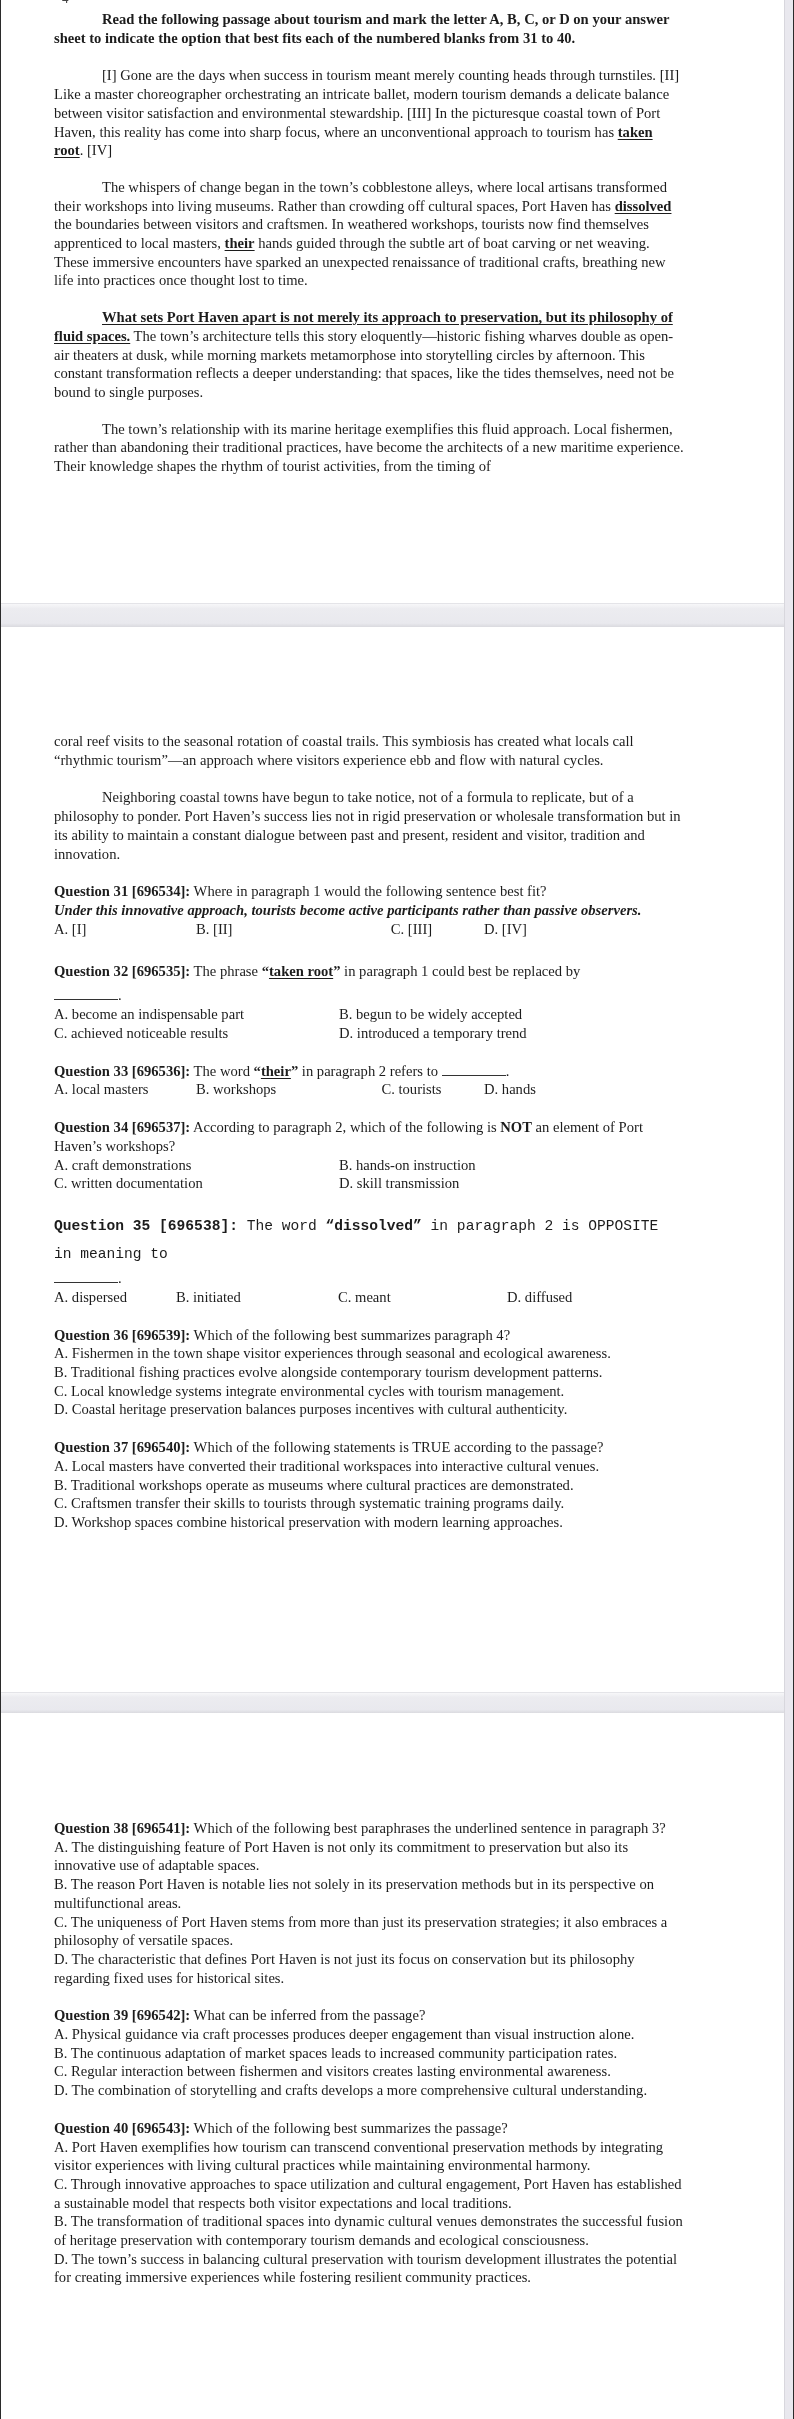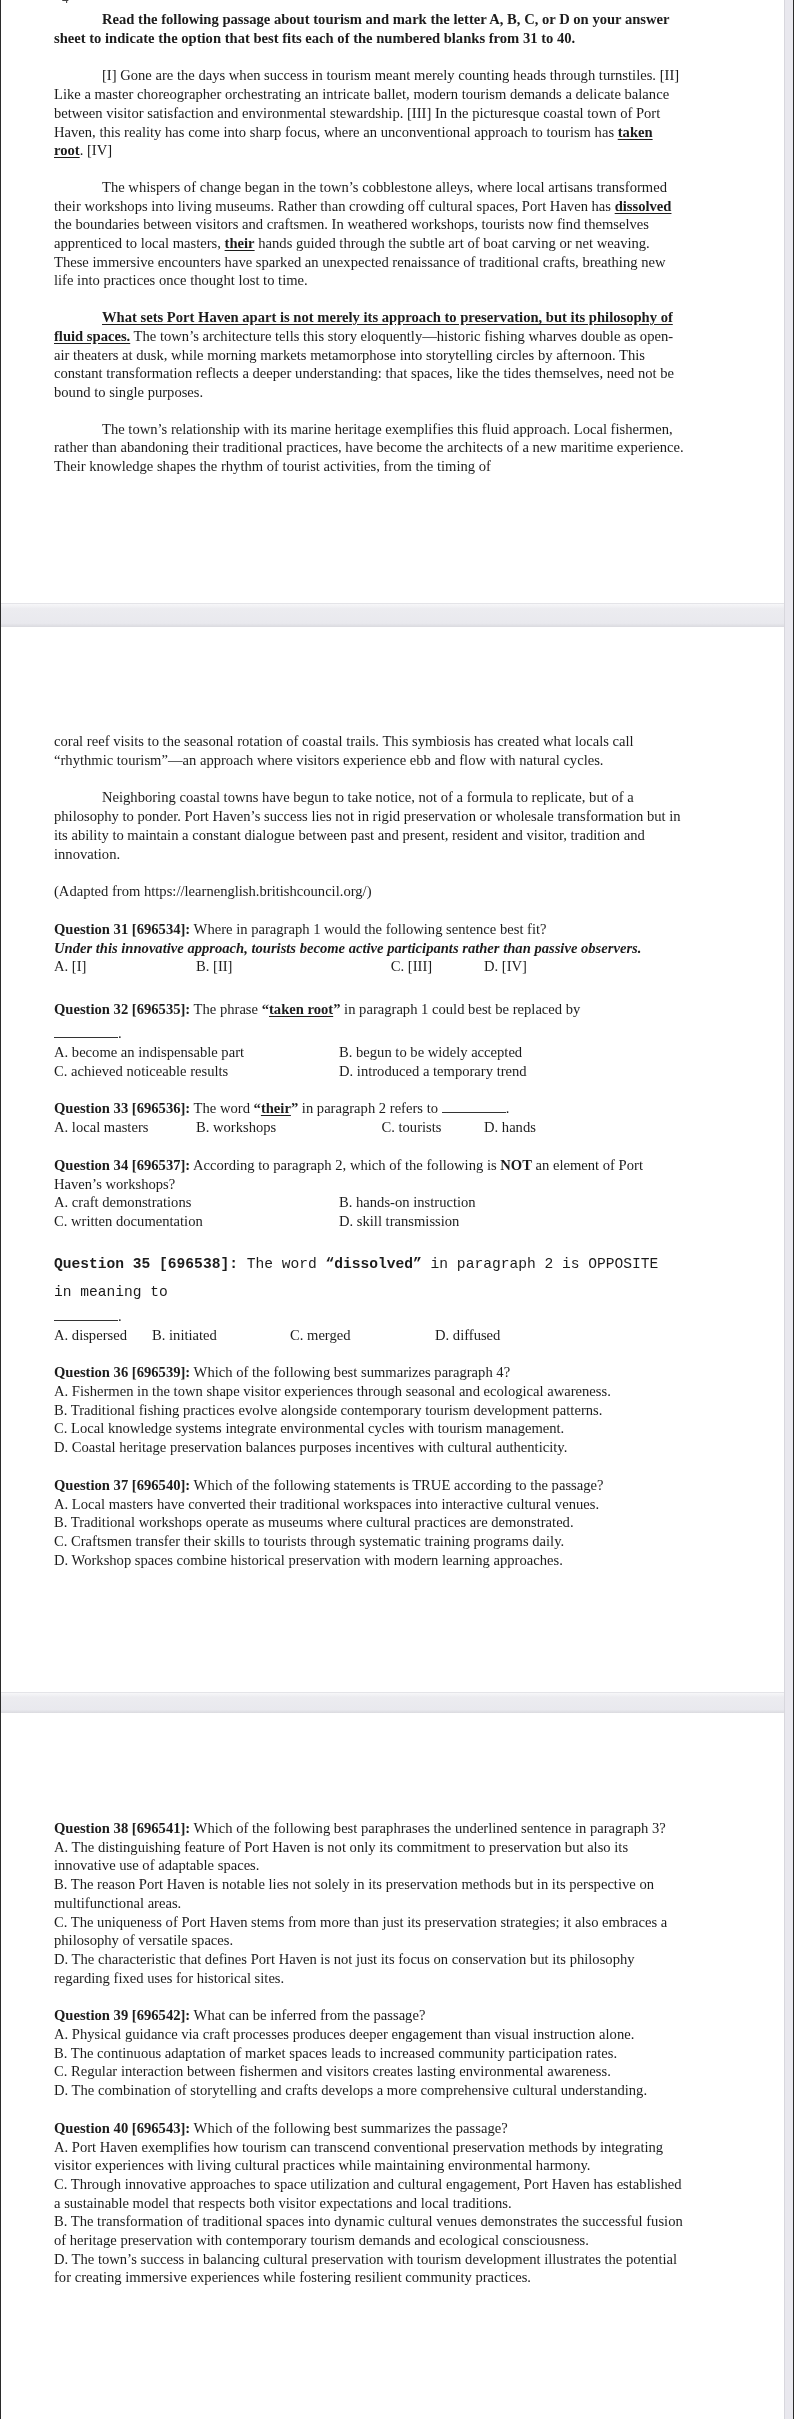--- a/index.html
+++ b/index.html
@@ -26,21 +26,21 @@
   .pagenum { position: absolute; left: 61px; top: -9px; font-size: 13px; color: #444; }
   .opts4 { display: flex; }
   .opts4 span:nth-child(1) { width: 142px; }
   .opts4 span:nth-child(2) { width: 143px; }
   .opts4 span:nth-child(3) { width: 145px; text-align: center; }
   .opts2 { display: flex; }
   .opts2 span:nth-child(1) { width: 285px; }
   .opts35 span:nth-child(1) { width: 98px; }
   .opts35 span:nth-child(2) { width: 138px; }
   .opts35 span:nth-child(3) { width: 145px; }
-  .opts35 { display: flex; }
+  .opts35 { display: flex; gap: 24px; }
   .blank { display: inline-block; width: 64px; border-bottom: 1px solid #333; height: 13px; vertical-align: baseline; }
   .mt { margin-top: 18px; }
 </style>
 </head>
 <body>
 
 <div class="frame-left"></div>
 <div class="frame-right-strip"></div>
 <div class="frame-right"></div>
 
@@ -60,21 +60,20 @@
 </div>
 
 <div class="gap" style="top:603px; height:24px;"></div>
 
 <div class="page" style="top:627px; height:1065px;">
   <div class="content" style="top:105px;">
     <p>coral reef visits to the seasonal rotation of coastal trails. This symbiosis has created what locals call “rhythmic tourism”—an approach where visitors experience ebb and flow with natural cycles.</p>
 
     <p class="indent" style="margin-top:19px;">Neighboring coastal towns have begun to take notice, not of a formula to replicate, but of a philosophy to ponder. Port Haven’s success lies not in rigid preservation or wholesale transformation but in its ability to maintain a constant dialogue between past and present, resident and visitor, tradition and innovation.</p>
 
-    <p style="margin-top:19px;">(Adapted from https://learnenglish.britishcouncil.org/)</p>
 
     <div style="margin-top:19px;">
       <p><span class="b">Question 31 [696534]:</span><span> Where in paragraph 1 would the following sentence best fit?</span></p>
       <p class="bi">Under this innovative approach, tourists become active participants rather than passive observers.</p>
       <div class="opts4">
         <span>A. [I]</span>
         <span>B. [II]</span>
         <span>C. [III]</span>
         <span>D. [IV]</span>
       </div>
@@ -114,21 +113,21 @@
         <span>D. skill transmission</span>
       </div>
     </div>
 
     <div style="margin-top:19px;">
       <p style="line-height:28px;font-family:Liberation Mono, monospace;"><span class="b">Question 35 [696538]:</span><span> The word </span><span class="b">“dissolved”</span><span> in paragraph 2 is OPPOSITE in meaning to</span></p>
       <p style="line-height:20px;"><span class="blank"></span><span>.</span></p>
       <div class="opts35">
         <span>A. dispersed</span>
         <span>B. initiated</span>
-        <span>C. merged</span>
+        <span>C. meant</span>
         <span>D. diffused</span>
       </div>
     </div>
 
     <div style="margin-top:19px;">
       <p><span class="b">Question 36 [696539]:</span><span> Which of the following best summarizes paragraph 4?</span></p>
       <p>A. Fishermen in the town shape visitor experiences through seasonal and ecological awareness.</p>
       <p>B. Traditional fishing practices evolve alongside contemporary tourism development patterns.</p>
       <p>C. Local knowledge systems integrate environmental cycles with tourism management.</p>
       <p>D. Coastal heritage preservation balances purposes incentives with cultural authenticity.</p>

